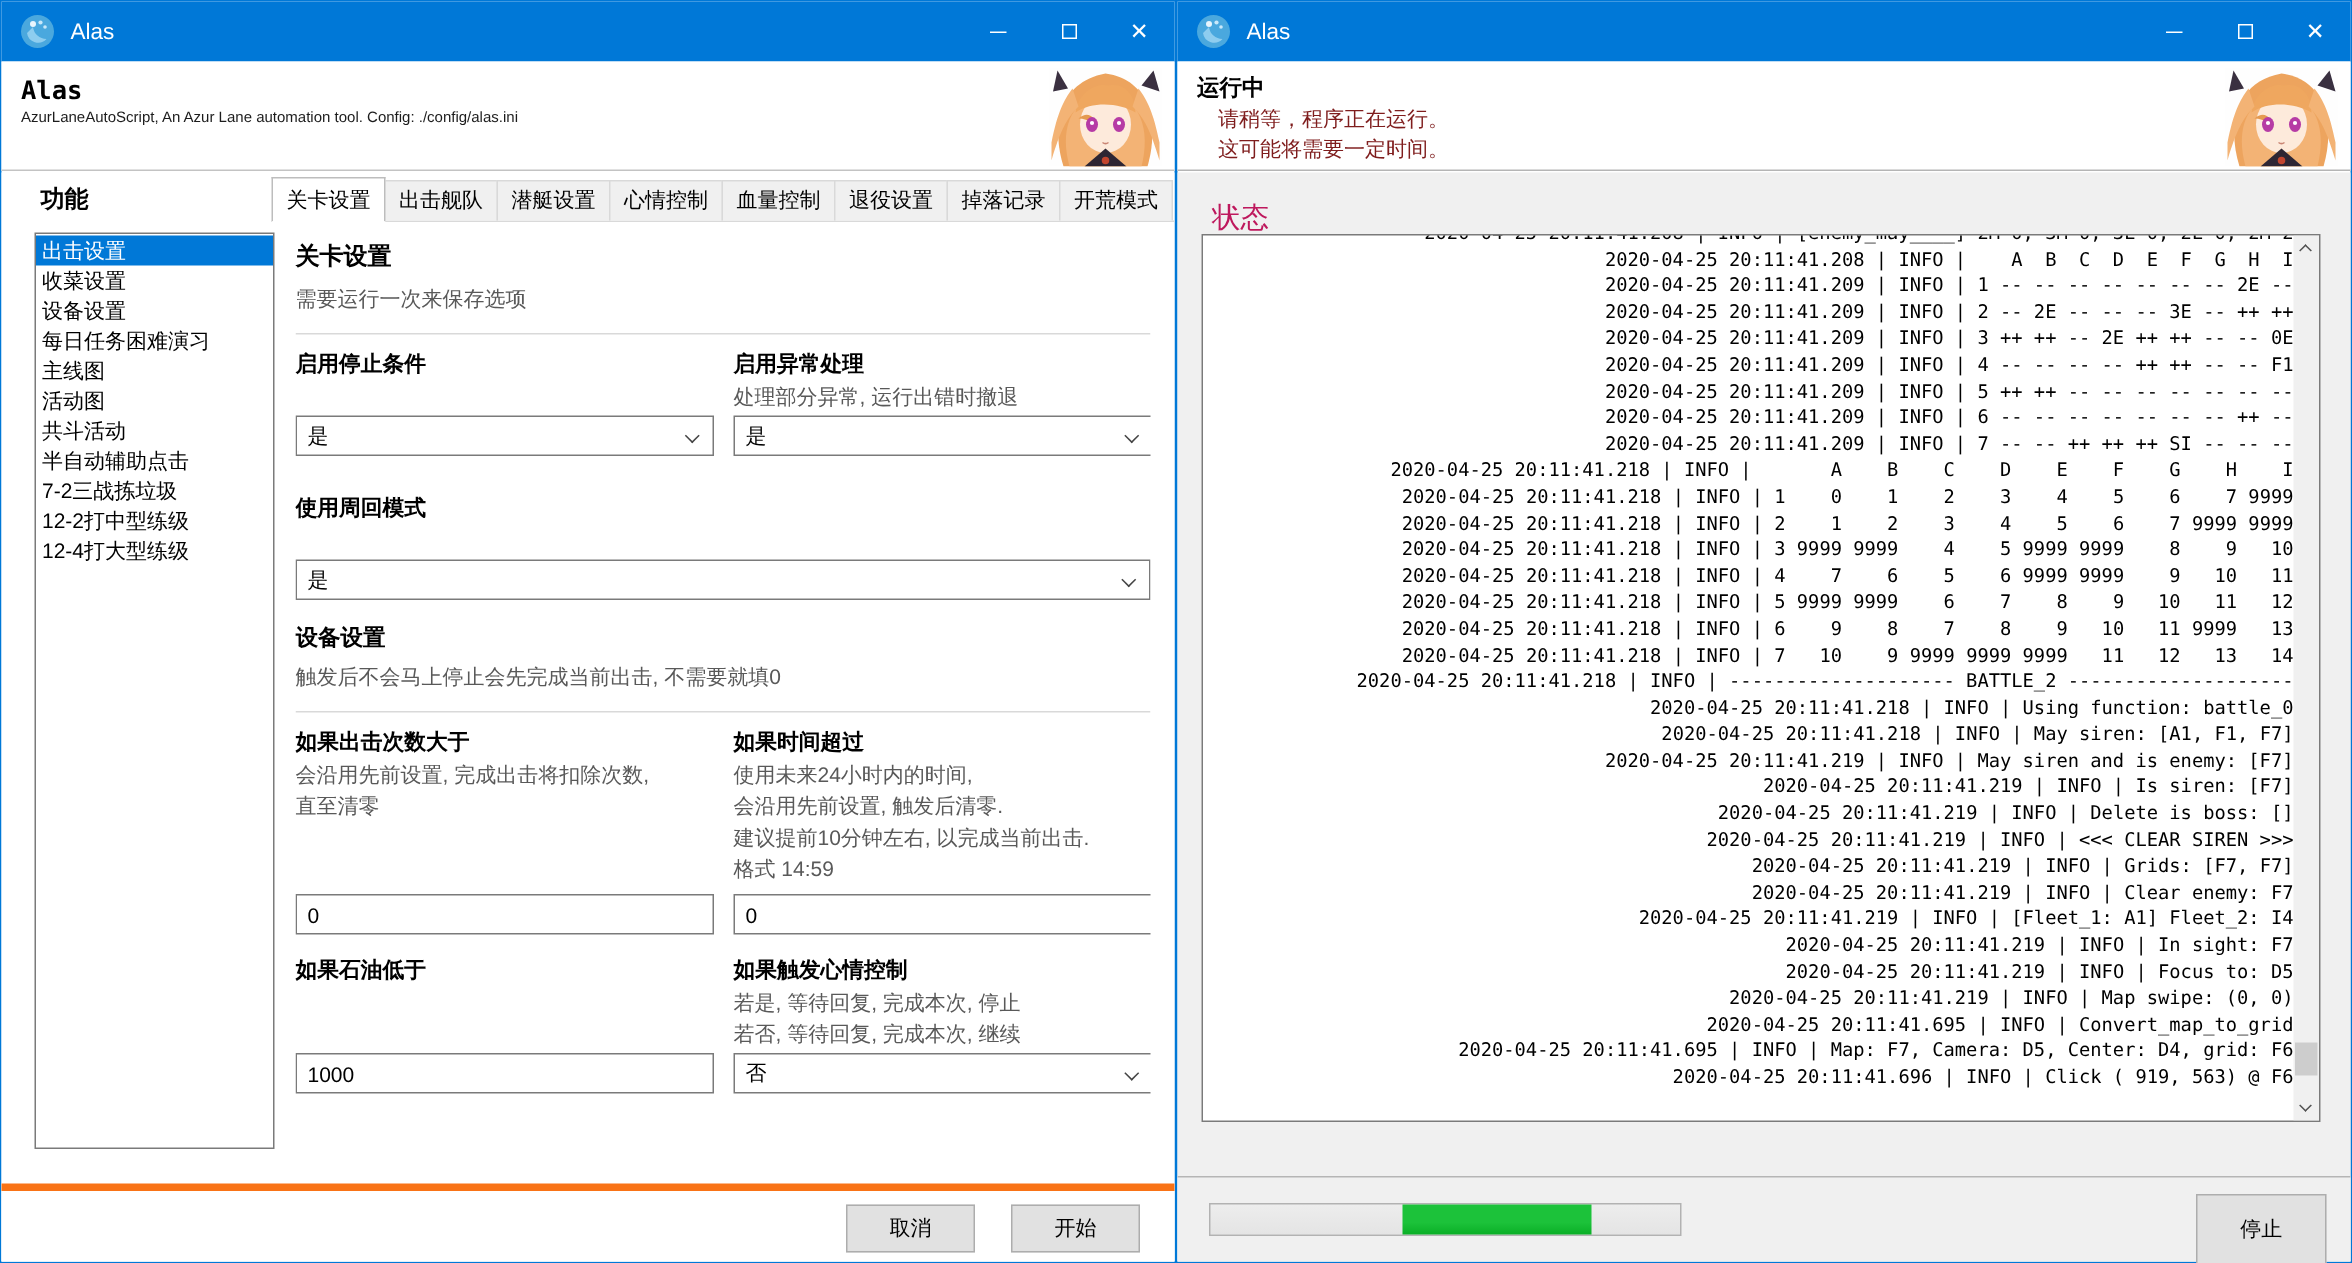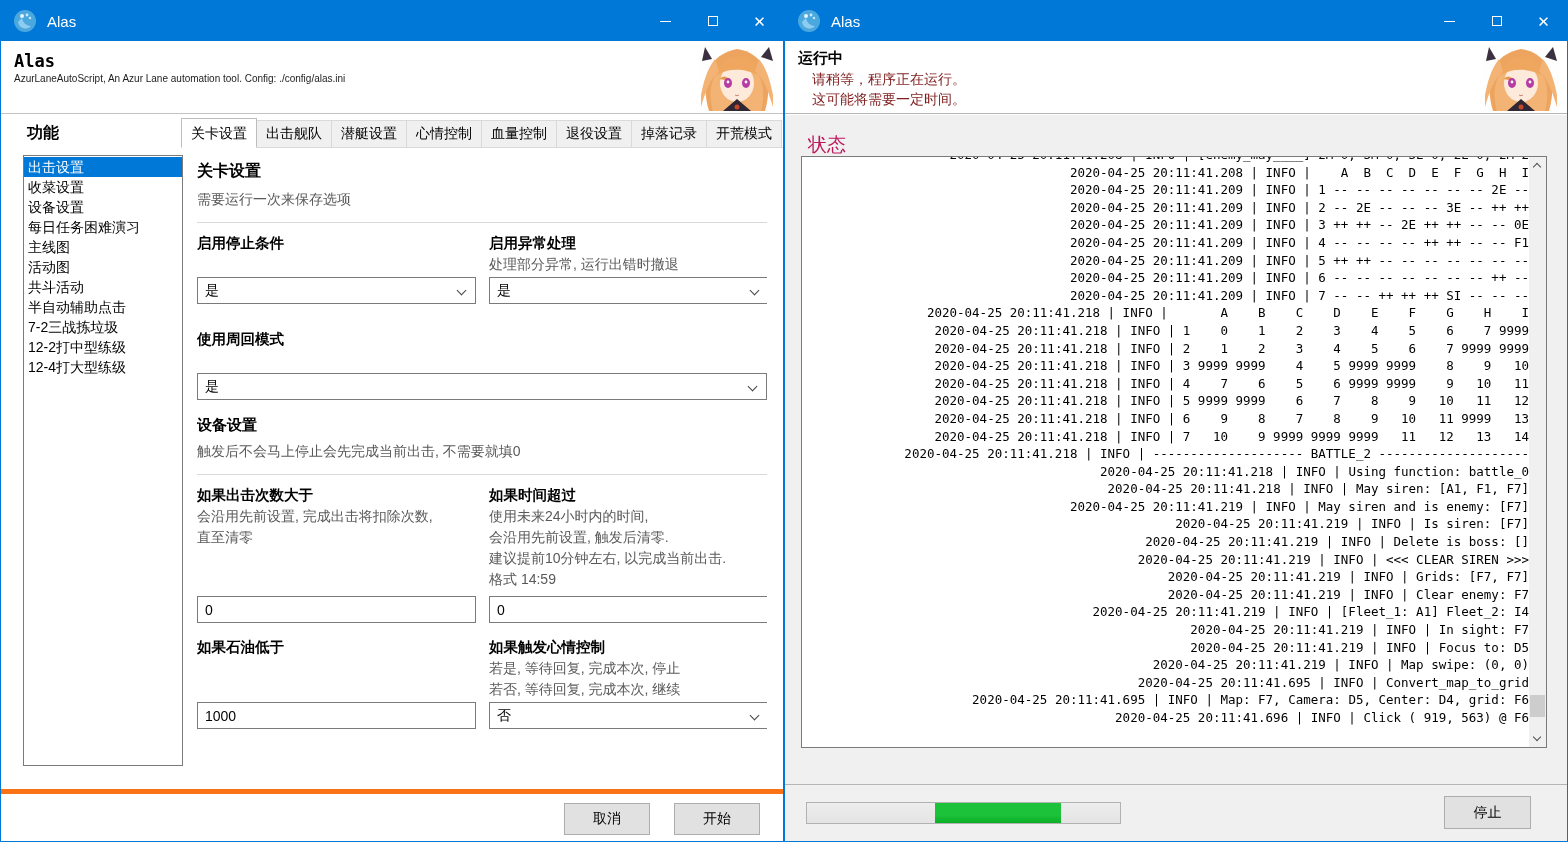--- a/index.html
+++ b/index.html
@@ -84,21 +84,21 @@
   .sb-up { top:0; } .sb-up .chv { top:7px; transform:rotate(225deg); }
   .sb-down { bottom:0; } .sb-down .chv { top:4px; transform:rotate(45deg); }
   .sb-thumb { position:absolute; left:1px; width:15px; height:22px; top:538px; background:#cdcdcd; }
 
   .footer-r { position:absolute; left:0; right:0; bottom:0; height:57px; border-top:1px solid #b5b5b5;
               background:#f0f0f0; }
   .progress { position:absolute; left:21px; top:17px; width:315px; height:22px;
               border:1px solid #b2b2b2; background:linear-gradient(#ededed,#e4e4e4); }
   .progress-fill { position:absolute; left:41%; width:40.3%; top:0; bottom:0;
                    background:linear-gradient(#1cc23a 60%, #0aaf26); }
-  #btn-stop { width:87px; right:36px; top:11px; height:33px; }
+  #btn-stop { width:87px; right:16px; top:11px; height:47px; }
 </style>
 </head>
 <body>
 
 <div class="window" id="win-left">
   <div class="titlebar">
     <svg class="app-icon" viewBox="0 0 24 24">
       <circle cx="12" cy="12" r="11" fill="#4aa8de"></circle>
       <path d="M5 13 a7.5 7.5 0 0 0 13 4 a9 9 0 0 1 -9 -8 z" fill="#8ecdef"></path>
       <circle cx="9" cy="7" r="2" fill="#e8f5fd"></circle>

